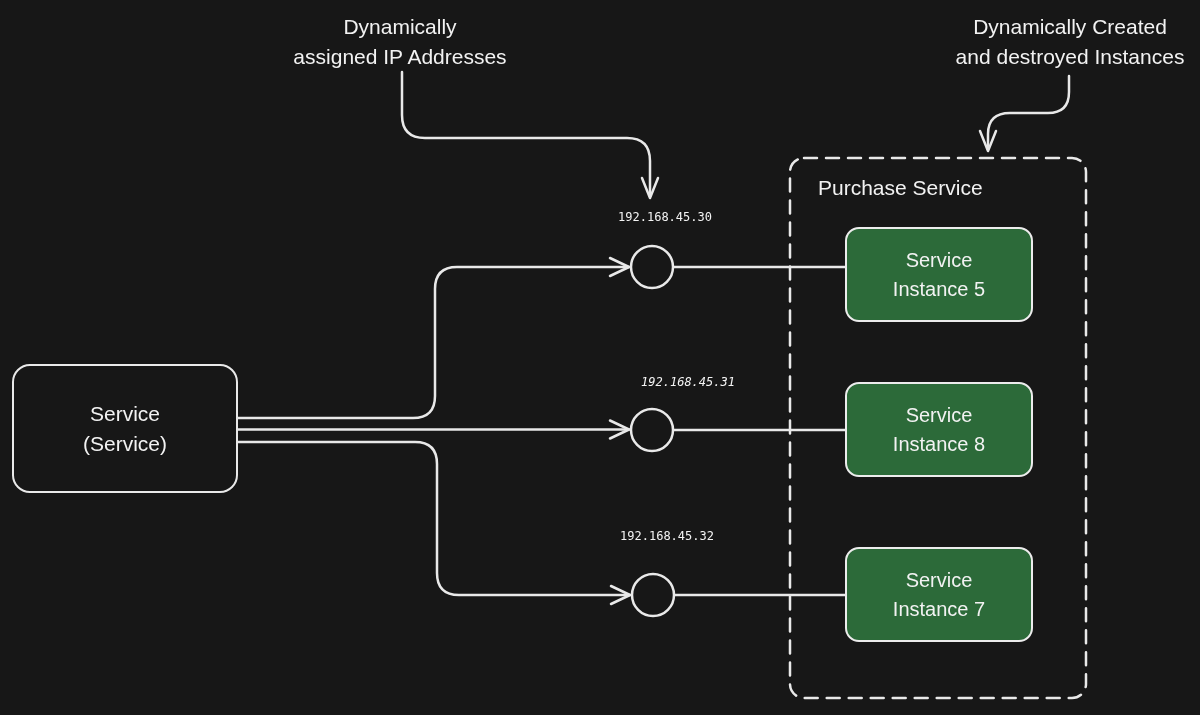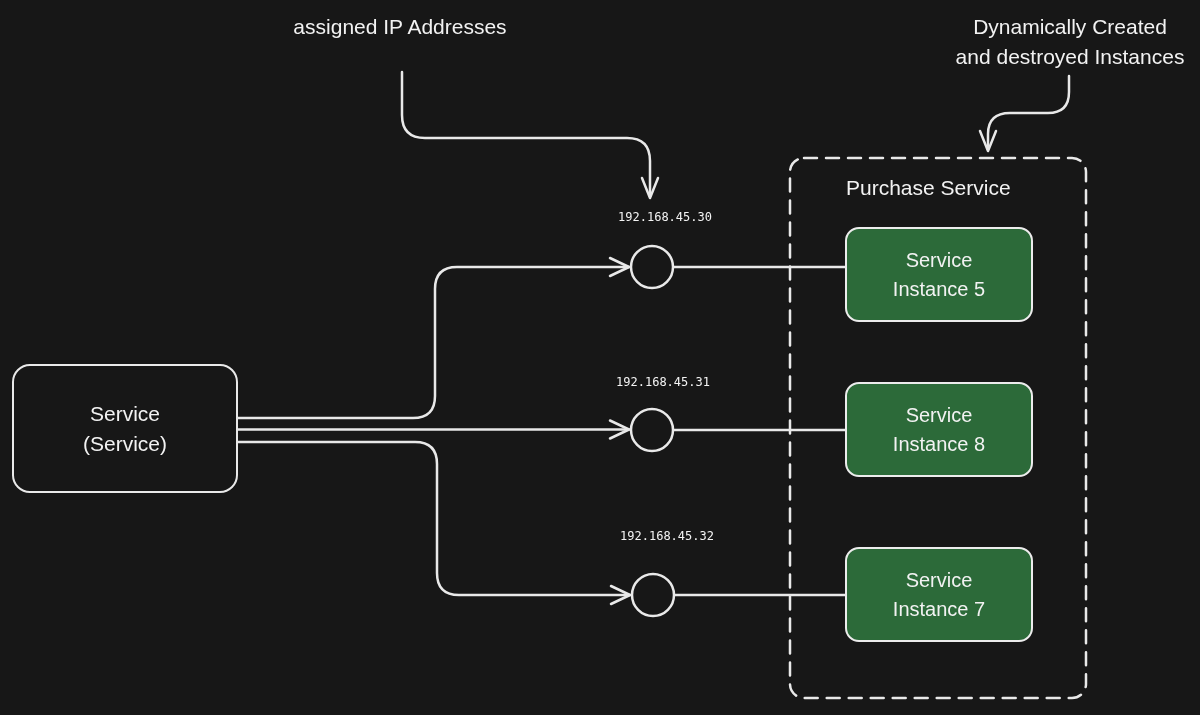--- a/index.html
+++ b/index.html
@@ -14,39 +14,39 @@
   .stage svg{position:absolute;left:0;top:0;}
   .client-box{
     position:absolute;left:12px;top:364px;width:226px;height:129px;
     border:2.5px solid #e9e9e9;border-radius:18px;
     display:flex;flex-direction:column;align-items:center;justify-content:center;
     font-size:21px;line-height:30px;text-align:center;
     box-sizing:border-box;background:transparent;
   }
   .group-title{
     position:absolute;left:818px;top:175px;
-    font-size:21px;line-height:26px;text-align:center;margin-left:28px;
+    font-size:21px;line-height:26px;text-align:center;
   }
   .instance-box{
     position:absolute;left:845px;width:188px;height:95px;
     background:#2c6a39;border:2px solid #ececec;border-radius:14px;
     display:flex;flex-direction:column;align-items:center;justify-content:center;
     font-size:20px;line-height:29px;text-align:center;
     box-sizing:border-box;
   }
   .instance-1{top:227px;}
   .instance-2{top:382px;}
   .instance-3{top:547px;}
   .ip-label{
     position:absolute;width:210px;text-align:center;
     font-family:"DejaVu Sans Mono", monospace;
     font-size:12px;line-height:24px;color:#f4f4f4;
   }
   .ip-1{left:560px;top:205px;}
-  .ip-2{left:558px;top:370px;}
+  .ip-2{left:583px;top:370px;font-style:italic;}
   .ip-3{left:562px;top:524px;}
   .ann{position:absolute;top:12px;width:300px;text-align:center;font-size:21px;line-height:30px;}
   .ann-left{left:250px;}
   .ann-right{left:920px;}
 </style>
 </head>
 <body>
 
 <div class="stage">
 
@@ -72,20 +72,21 @@
     <rect x="790" y="158" width="296" height="540" rx="14" stroke-dasharray="13 9"></rect>
 
     <path d="M 402 72 V 115 Q 402 138 425 138 H 627 Q 650 138 650 161 V 196"></path>
     <path d="M 642 178 L 650 198 L 658 178"></path>
 
     <path d="M 1069 76 V 92 Q 1069 113 1048 113 H 1010 Q 988 113 988 134 V 149"></path>
     <path d="M 980 131 L 988 151 L 996 131"></path>
   </svg>
 
   <div class="ann ann-left">
+    <div>Dynamically</div>
     <div>assigned IP Addresses</div>
   </div>
   <div class="ann ann-right">
     <div>Dynamically Created</div>
     <div>and destroyed Instances</div>
   </div>
 
   <div class="client-box">
     <div>Service</div>
     <div>(Service)</div>

